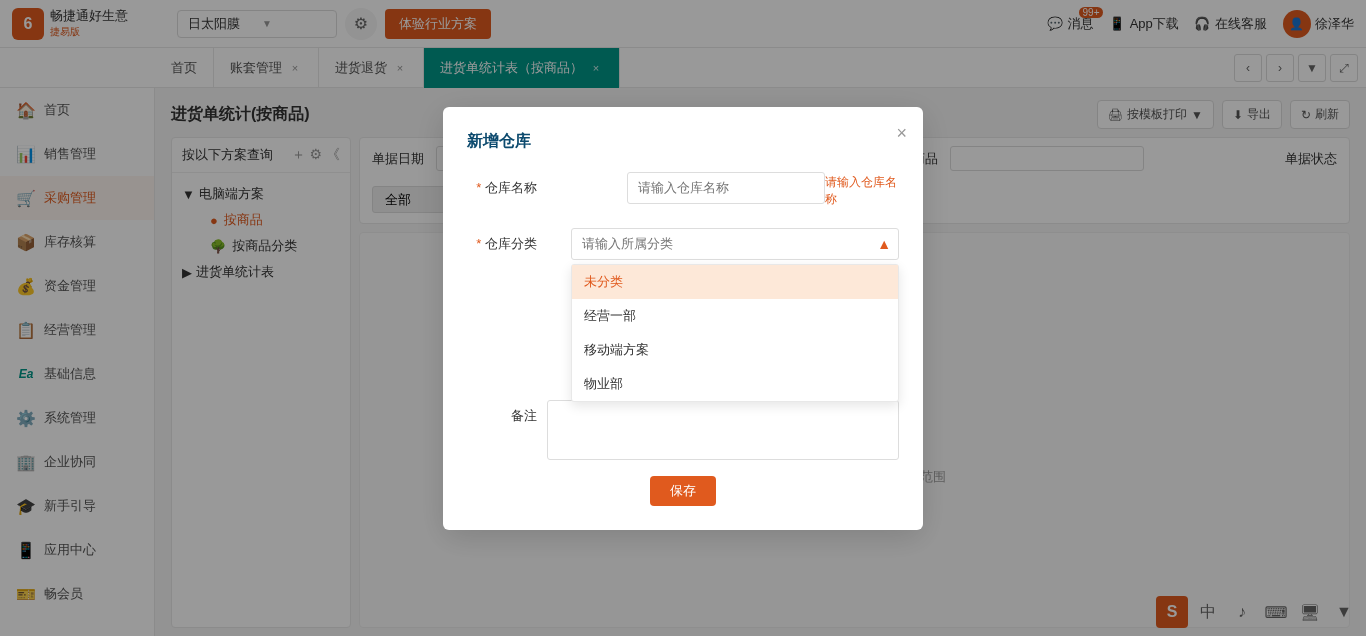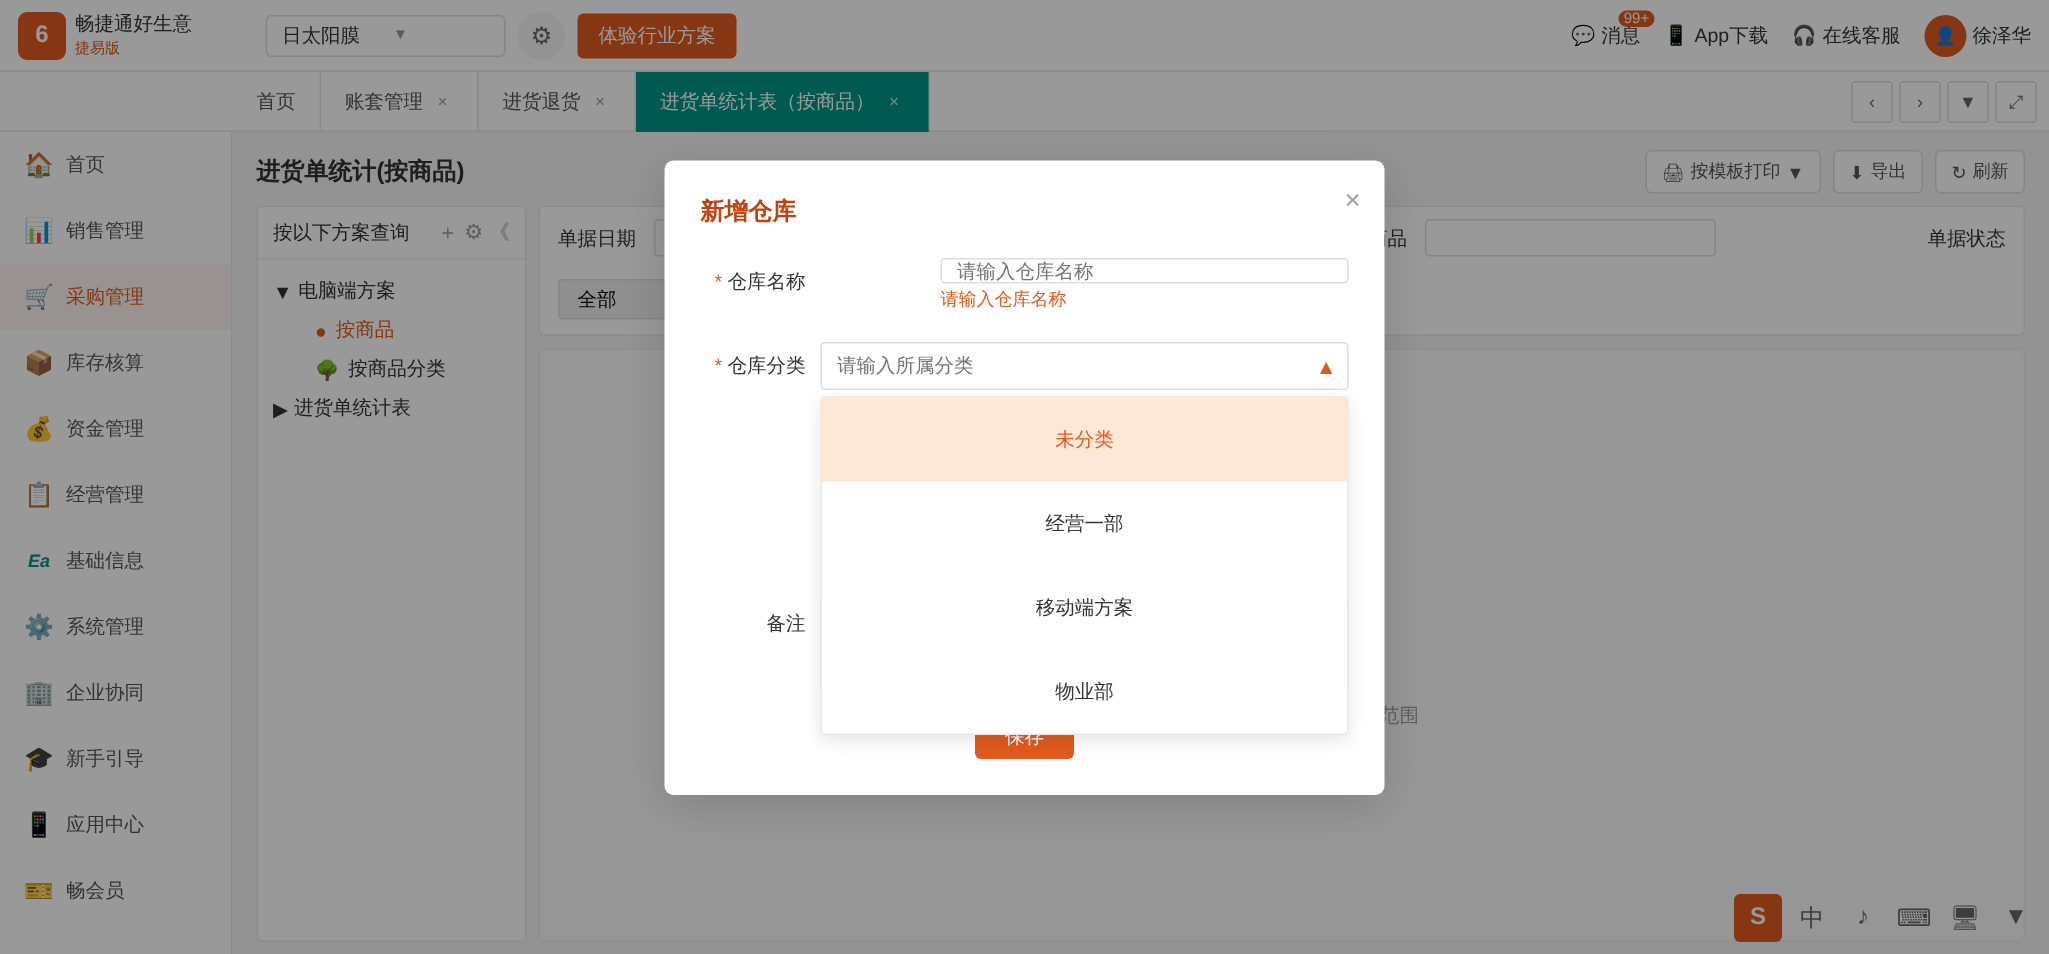--- a/index.html
+++ b/index.html
@@ -142,21 +142,21 @@
       background: rgba(0,0,0,0.4); z-index: 100;
       display: flex; align-items: center; justify-content: center;
     }
 
     
     .modal {
       background: #fff; border-radius: 6px; padding: 24px;
       width: 460px; position: relative; box-shadow: 0 8px 32px rgba(0,0,0,0.15);
     }
     .modal-title {
-      font-size: 16px; font-weight: bold; color: #c2410c; margin-bottom: 20px;
+      font-size: 16px; font-weight: bold; color: #0c4a6e; margin-bottom: 20px;
     }
     .modal-close {
       position: absolute; top: 16px; right: 16px;
       font-size: 18px; cursor: pointer; color: #999;
     }
     .form-row {
       display: flex; align-items: flex-start; margin-bottom: 16px;
     }
     .form-label {
       width: 80px; text-align: right; padding-right: 10px;
@@ -165,41 +165,41 @@
     .form-label.required::before {
       content: '* '; color: #e05a1e;
     }
     .form-input {
       flex: 1; height: 32px; border: 1px solid #ddd; border-radius: 3px;
       padding: 0 10px; font-size: 13px; color: #333; outline: none;
     }
     .error-tip {
       color: #e05a1e; font-size: 12px; margin-top: 2px;
     }
-    .form-field-wrap { flex: 1; display: flex; flex-direction: column; }
+    .form-field-wrap { flex: 1; display: flex; flex-direction: row; }
     .category-input-wrap {
       position: relative; flex: 1;
     }
     .category-input {
       width: 100%; height: 32px; border: 1px solid #ddd; border-radius: 3px;
       padding: 0 30px 0 10px; font-size: 13px; color: #999; outline: none;
     }
     .category-arrow {
       position: absolute; right: 8px; top: 50%; transform: translateY(-50%);
       color: #e05a1e; font-size: 14px; cursor: pointer;
     }
 
     
     .dropdown-list {
       position: absolute; top: 36px; left: 0; right: 0;
       background: #fff; border: 1px solid #e8e8e8; border-radius: 3px;
       box-shadow: 0 4px 12px rgba(0,0,0,0.1); z-index: 200;
     }
     .dropdown-item {
-      padding: 19px 12px; cursor: pointer; font-size: 13px; color: #333; text-align: center;
+      padding: 8px 12px; cursor: pointer; font-size: 13px; color: #333;
     }
     .dropdown-item.selected { background: #fde8d8; color: #e05a1e; }
 
     .modal-footer {
       display: flex; justify-content: center; gap: 10px; margin-top: 8px;
     }
     .btn-save {
       padding: 6px 20px; border: none; border-radius: 4px;
       background: #e05a1e; color: white; cursor: pointer; font-size: 13px;
     }
@@ -456,21 +456,21 @@
     <div class="form-row" style="flex-direction:column; padding-left:80px; margin-left:0; position:relative;">
       <div style="display:flex; align-items:flex-start; width:100%;">
         <label class="form-label required" style="position:absolute;left:0;">仓库名称</label>
         <div class="form-field-wrap" style="margin-left:80px; width:calc(100% - 80px);">
           <input class="form-input" type="text" placeholder="请输入仓库名称" style="">
           <div class="error-tip">请输入仓库名称</div>
         </div>
       </div>
     </div>
 
-    <div class="form-row" style="position:relative; margin-top:20px;">
+    <div class="form-row" style="position:relative; margin-top:20px;gap:24px;">
       <label class="form-label required">仓库分类</label>
       <div class="category-input-wrap">
         <input class="category-input" type="text" placeholder="请输入所属分类" style="">
         <span class="category-arrow">▲</span>
 
         
         <div class="dropdown-list">
           <div class="dropdown-item selected">
             <span>未分类</span>
           </div>

